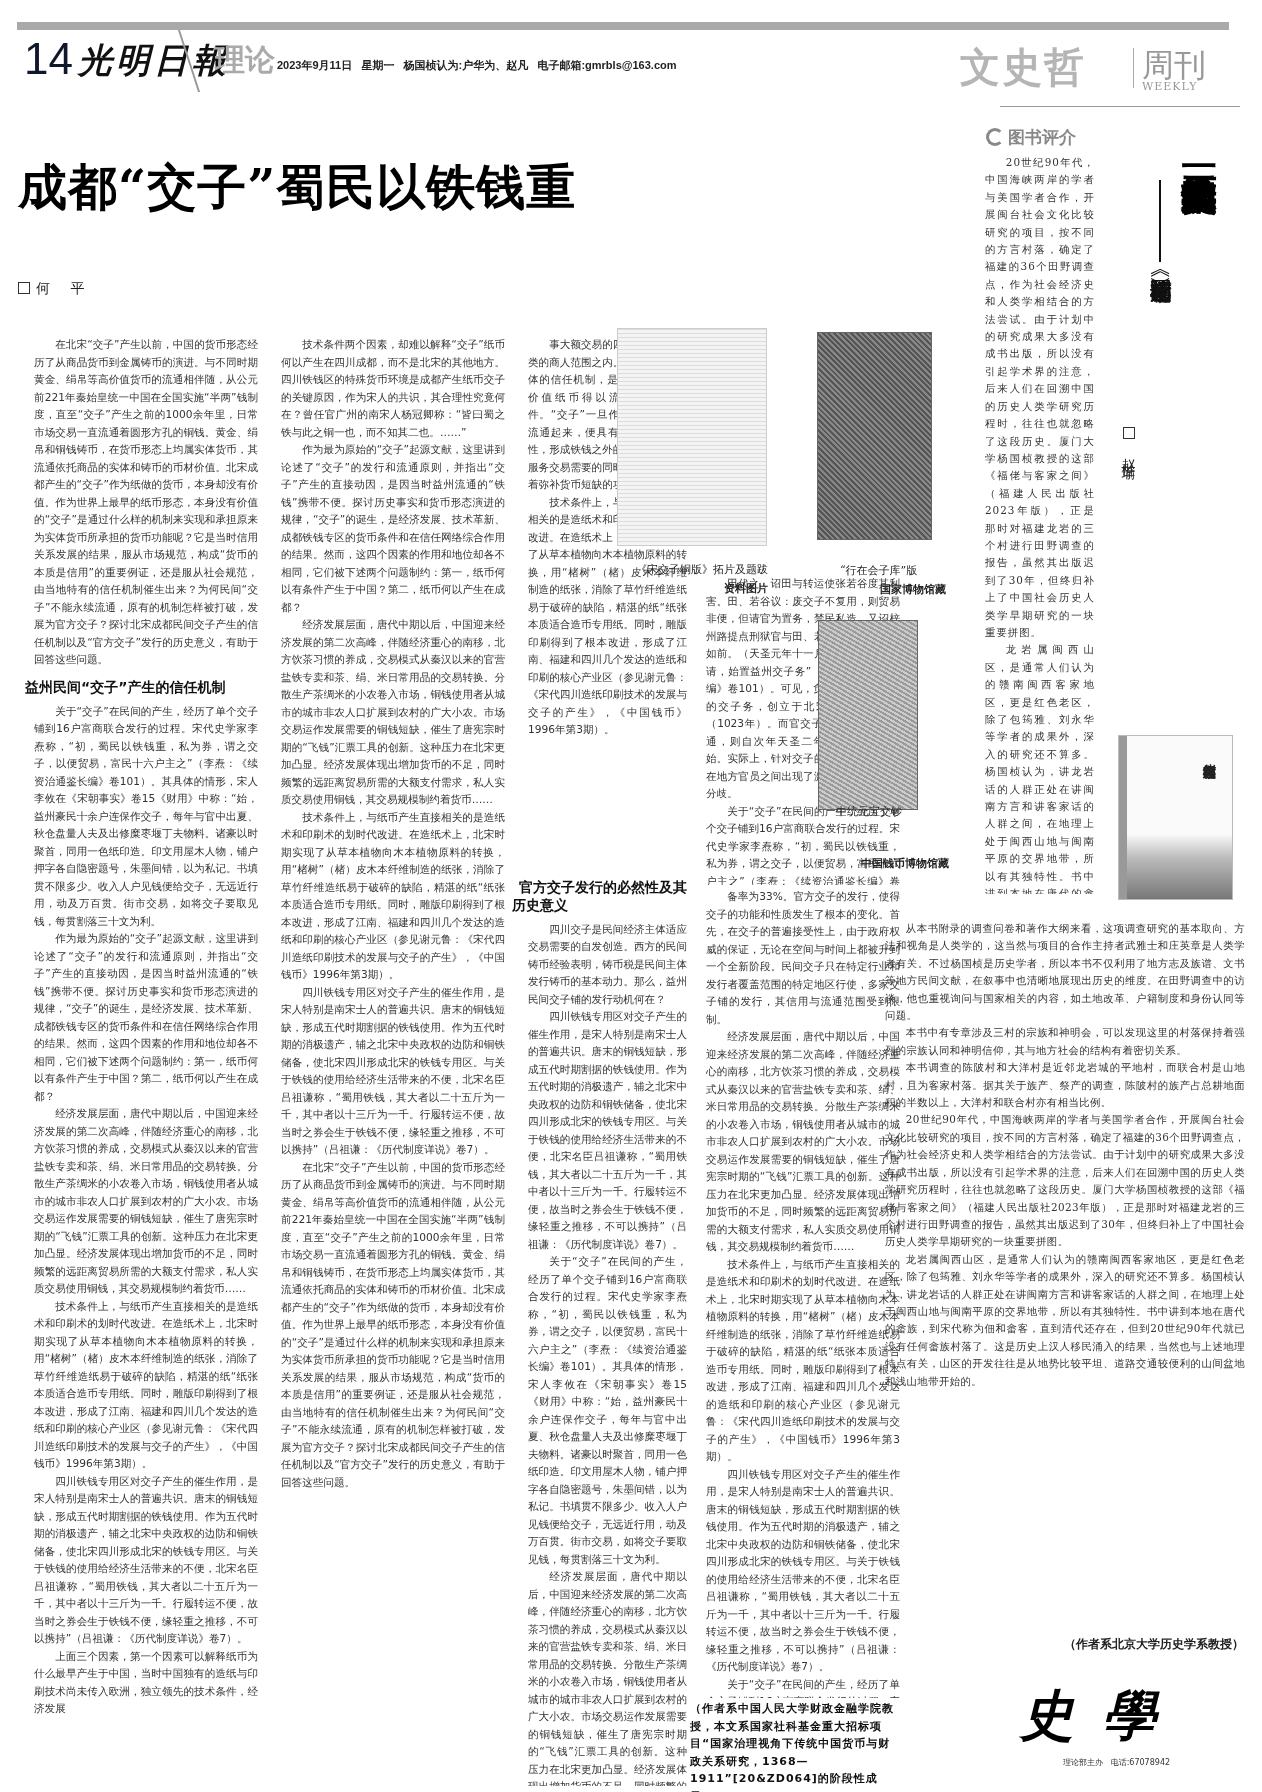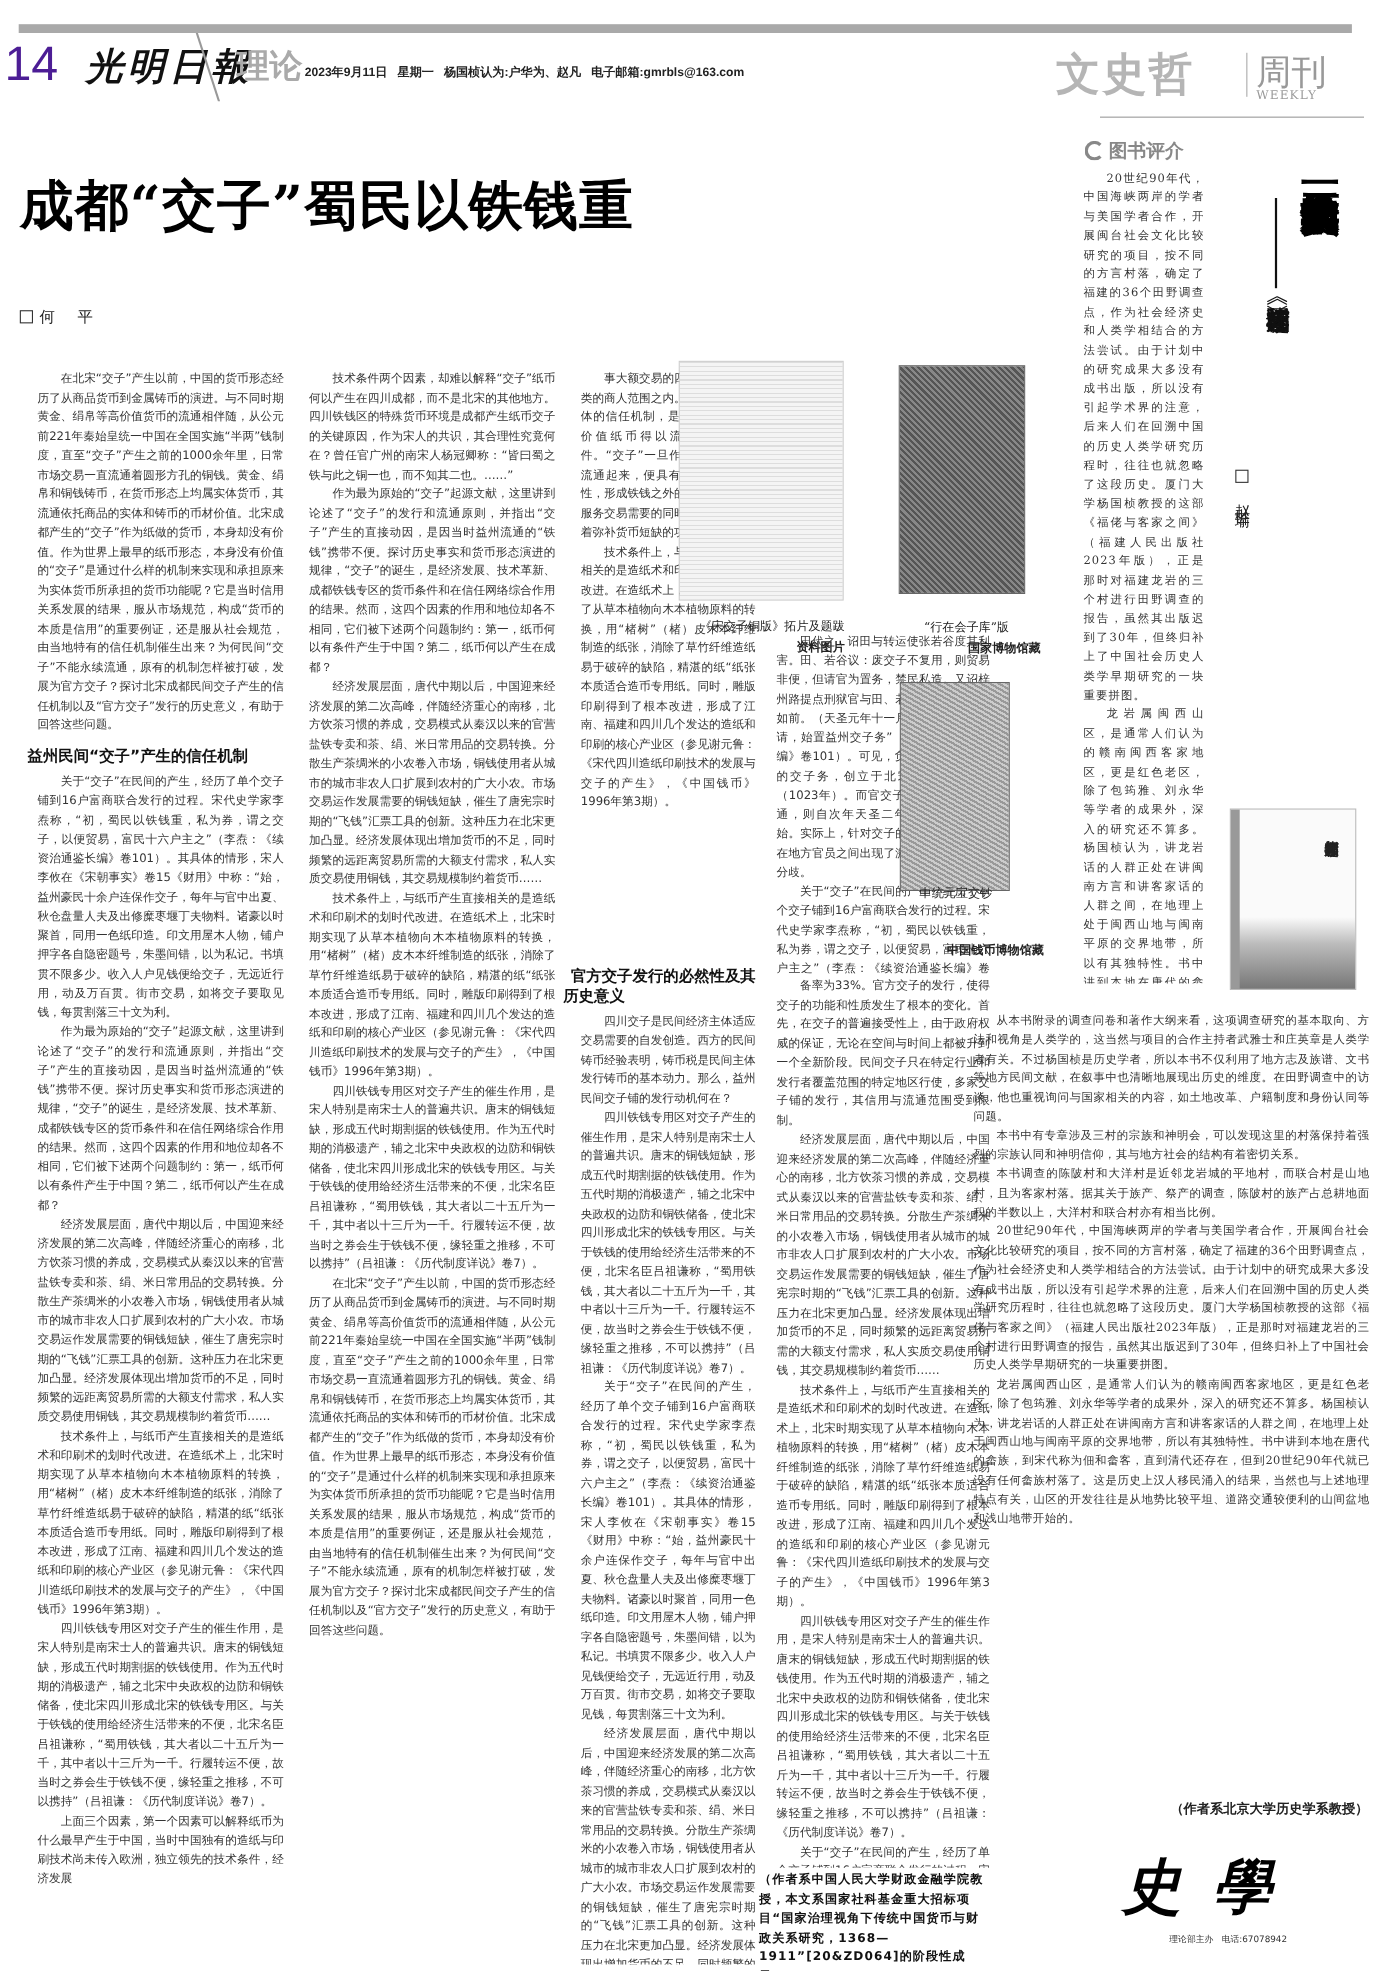--- a/index.html
+++ b/index.html
@@ -1,19 +1,19 @@
 <!DOCTYPE html>
 <html><head>
 <meta charset="utf-8">
 <style>
   * { box-sizing: border-box; margin: 0; padding: 0; }
   body { width: 1262px; height: 1792px; background: #fff; font-family: "DejaVu Serif", serif; color: #222; position: relative; overflow: hidden; }
   .topbar { position: absolute; left: 17px; top: 22px; width: 1212px; height: 8px; background: #a9a9a9; }
   .masthead { position: absolute; left: 0; top: 32px; width: 1262px; height: 60px; }
-  .page-num { position: absolute; left: 4px; top: 2px; font: 44px "Liberation Sans", sans-serif; color: #4c1d95; }
+  .page-num { position: absolute; left: 24px; top: 2px; font: 44px "Liberation Sans", sans-serif; color: #0f172a; }
   .logo { position: absolute; left: 78px; top: 6px; font: italic bold 34px "DejaVu Serif", serif; letter-spacing: 4px; color: #111; }
   .slash { position: absolute; left: 188px; top: -2px; width: 2px; height: 62px; background: #999; transform: skewX(18deg); }
   .section { position: absolute; left: 215px; top: 8px; font: bold 30px "DejaVu Sans", sans-serif; color: #aaa; }
   .meta { position: absolute; left: 277px; top: 26px; font: bold 11px "Liberation Sans", sans-serif; color: #222; white-space: pre; }
   .brand { position: absolute; left: 960px; top: 8px; font: bold 40px "DejaVu Serif", serif; color: #b5b5b5; letter-spacing: 2px; }
   .brand-div { position: absolute; left: 1133px; top: 16px; width: 1px; height: 40px; background: #aaa; }
   .brand-week { position: absolute; left: 1142px; top: 12px; font: 32px "DejaVu Sans", sans-serif; color: #999; }
   .brand-en { position: absolute; left: 1142px; top: 48px; font: 11px "DejaVu Serif", serif; color: #999; letter-spacing: 1px; }
   .underline-deco { position: absolute; left: 1000px; top: 106px; width: 240px; height: 1px; background: #999; }
 

